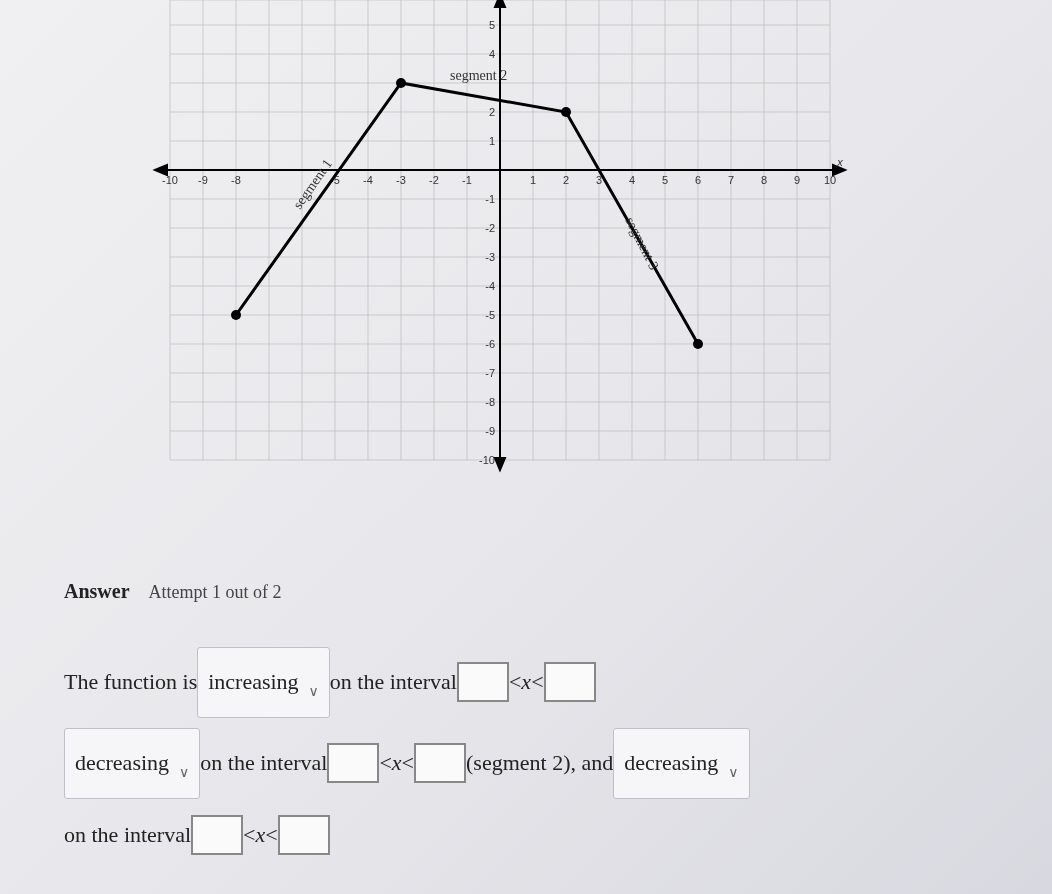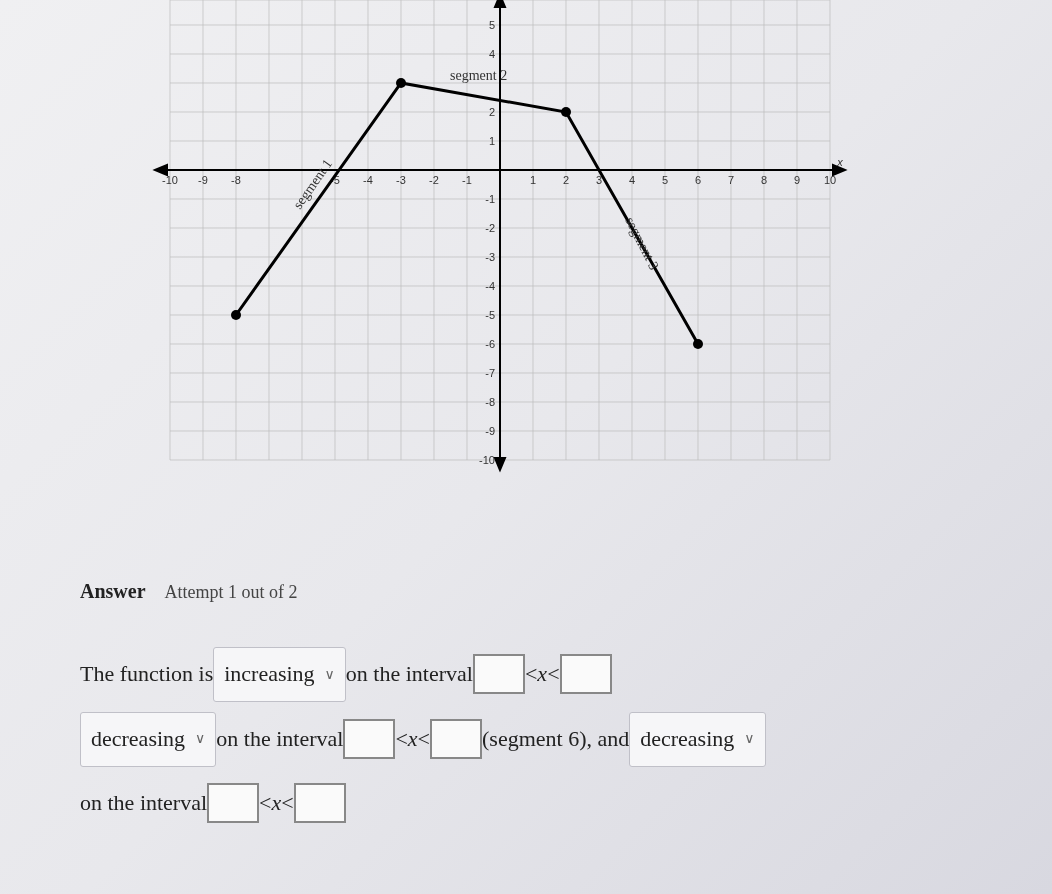--- a/index.html
+++ b/index.html
@@ -15,46 +15,46 @@
   .chart-area {
     position: absolute;
     left: 140px;
     top: 0;
     width: 720px;
     height: 480px;
   }
   .chart-svg { width: 100%; height: 100%; }
   .answer-block {
     position: absolute;
-    left: 80px;
+    left: 64px;
     top: 580px;
     width: 940px;
   }
   .answer-header {
     font-size: 20px;
     margin-bottom: 44px;
   }
   .answer-header .bold { font-weight: bold; margin-right: 14px; }
   .attempt { font-size: 18px; color: #444; }
   .line {
     display: flex;
     align-items: center;
     flex-wrap: wrap;
     gap: 0;
     font-size: 22px;
     line-height: 2.4;
     margin-bottom: 10px;
   }
   .dropdown {
     display: inline-flex;
-    align-items: center;
+    align-items: flex-end;
     background: #f6f6f8;
     border: 1px solid #c0c0c8;
     border-radius: 3px;
-    padding: 0 10px;
+    padding: 8px 10px;
     font-size: 22px;
     font-family: inherit;
     gap: 10px;
   }
   .chev { font-size: 14px; color: #666; }
   .box-input {
     display: inline-block;
     width: 52px;
     height: 40px;
     border: 2px solid #888;
@@ -198,21 +198,21 @@
     <span class="dropdown">
       <span>decreasing</span>
       <span class="chev">∨</span>
     </span>
     <span>on the interval</span>
     <span class="box-input"></span>
     <span>&lt;</span>
     <span class="math-var">x</span>
     <span>&lt;</span>
     <span class="box-input"></span>
-    <span>(segment 6), and</span>
+    <span>(segment 2), and</span>
     <span class="dropdown">
       <span>decreasing</span>
       <span class="chev">∨</span>
     </span>
   </div>
 
   <div class="line">
     <span>on the interval</span>
     <span class="box-input"></span>
     <span>&lt;</span>

